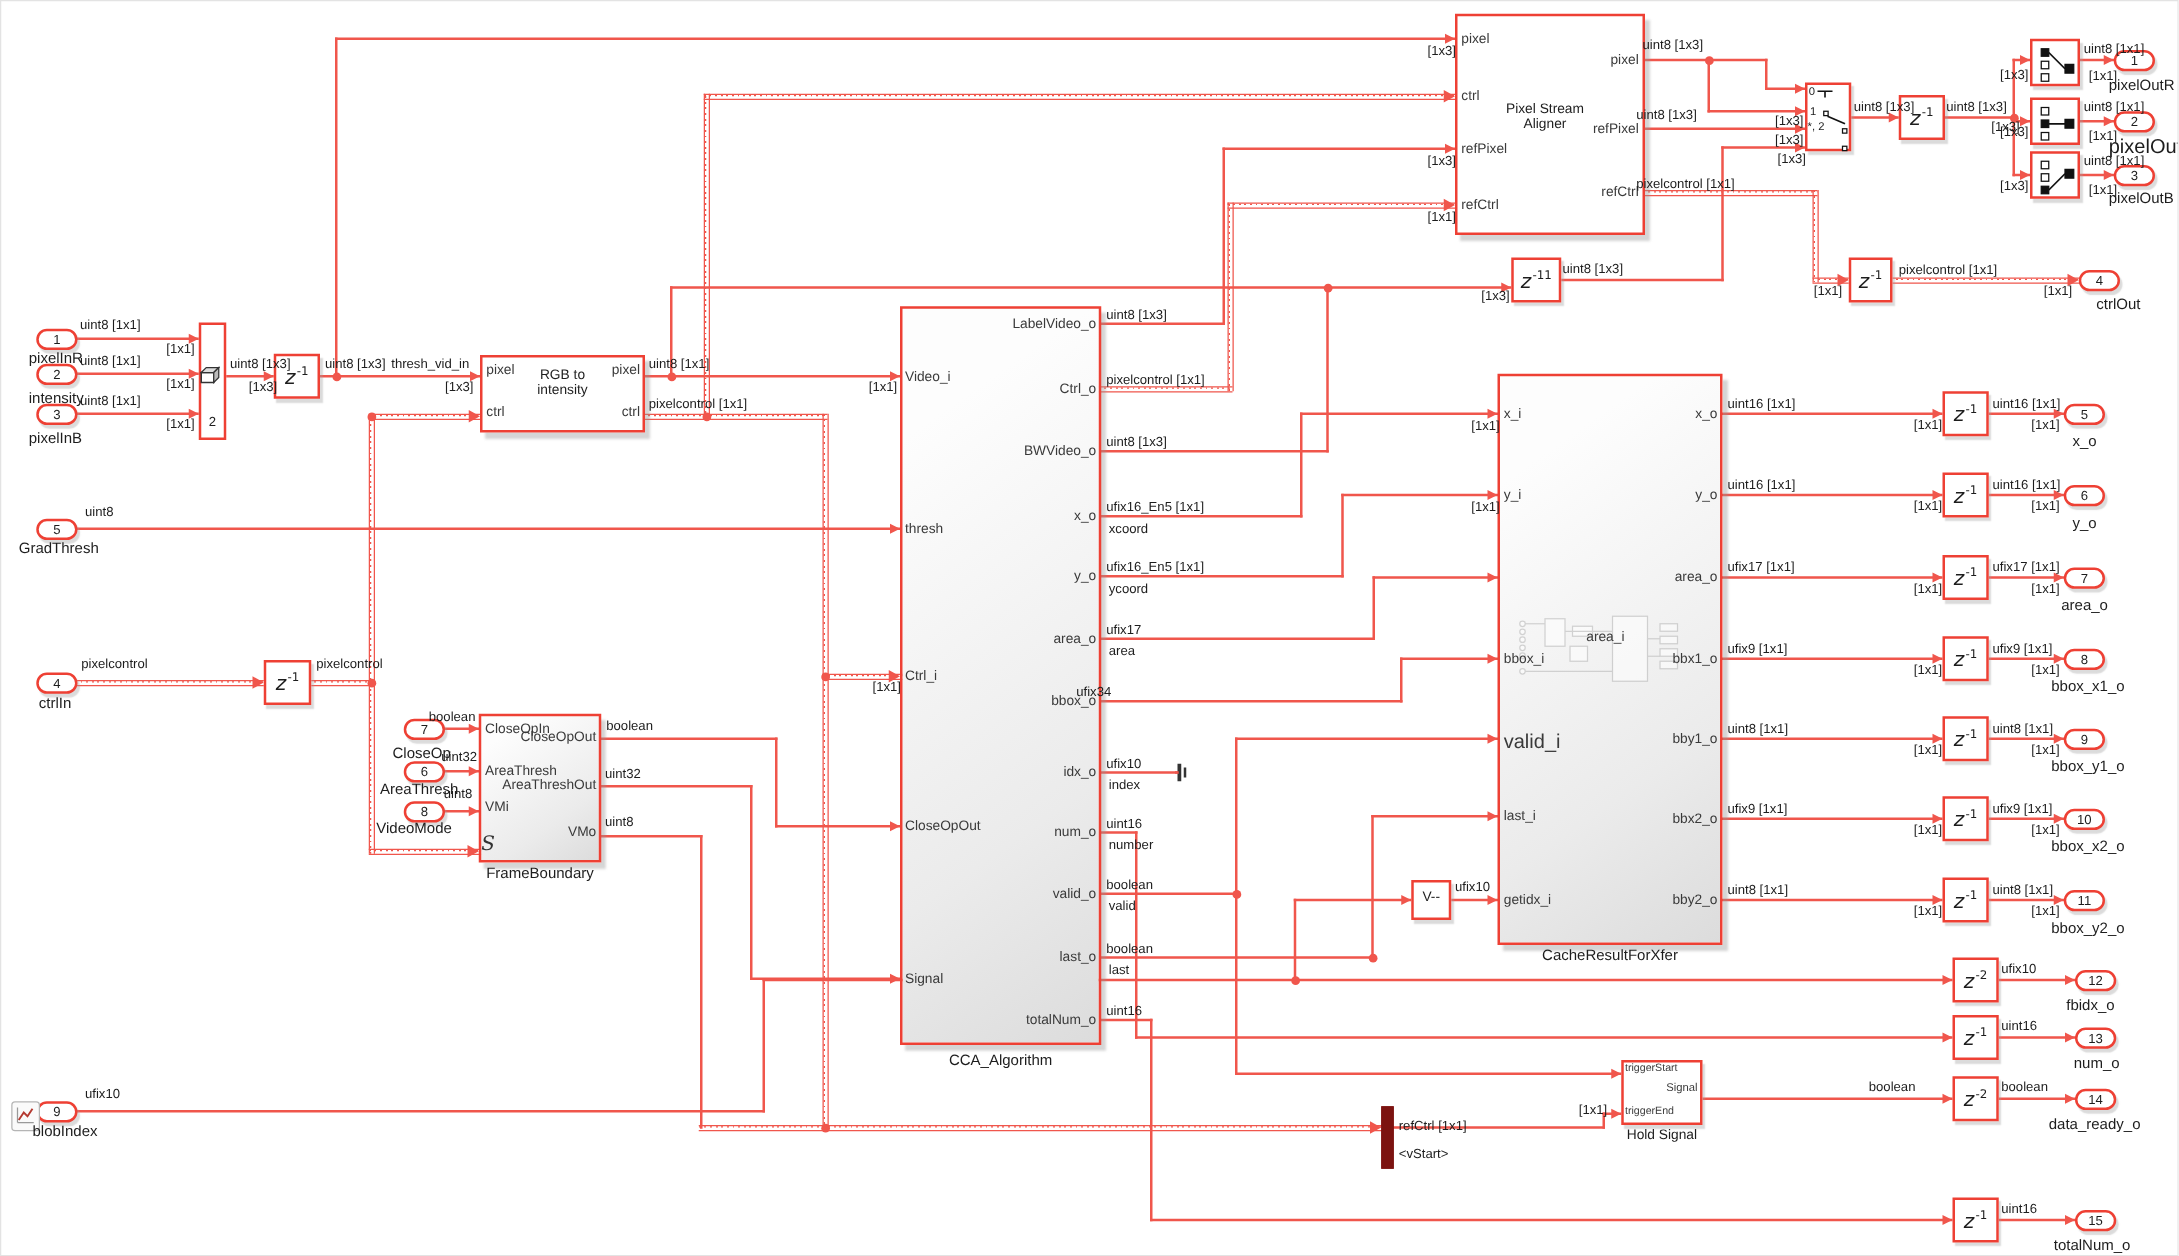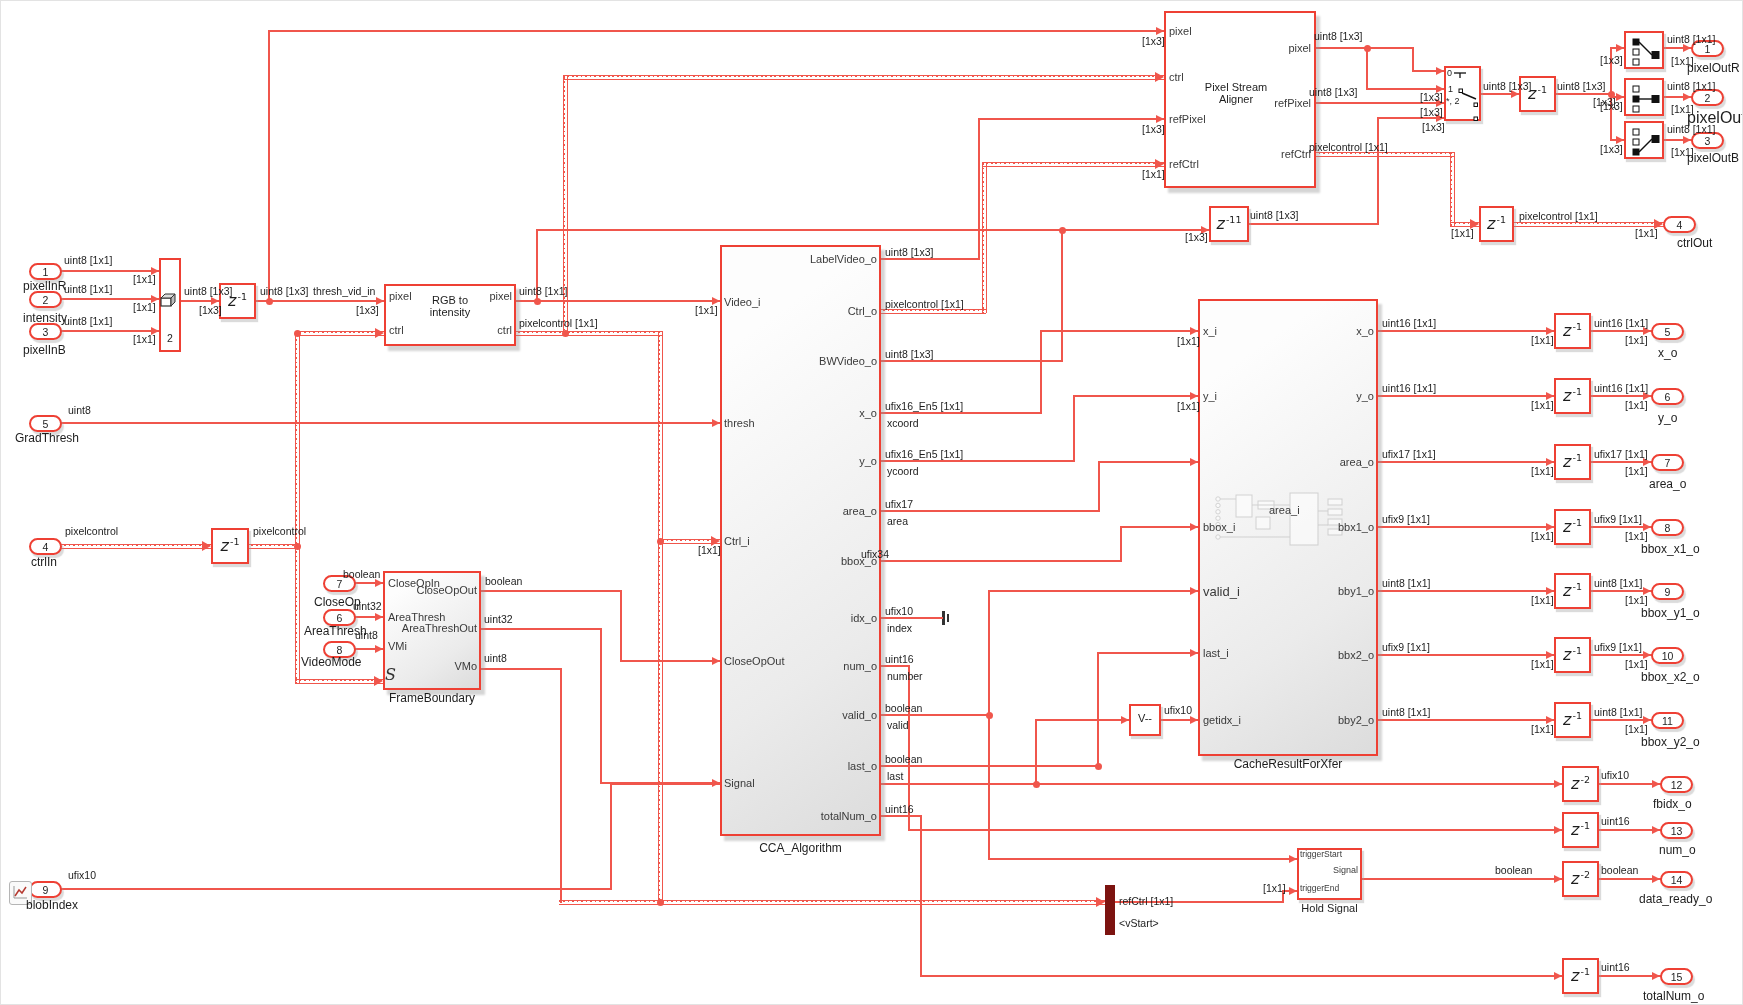--- a/index.html
+++ b/index.html
@@ -489,21 +489,21 @@
     <div class="lbl" style="left: 1670px; top: 146px; font-size: 10.5px;">[1x1]</div>
     <div class="lbl" style="left: 1686px; top: 151px; font-size: 12px;">pixelOutB</div>
     <div class="lbl" style="left: 1518px; top: 210px; font-size: 10.5px;">pixelcontrol [1x1]</div>
     <div class="lbl" style="left: 1450px; top: 227px; font-size: 10.5px;">[1x1]</div>
     <div class="lbl" style="left: 1634px; top: 227px; font-size: 10.5px;">[1x1]</div>
     <div class="lbl" style="left: 1676px; top: 236px; font-size: 12px;">ctrlOut</div>
     <div class="lbl" style="left: 1202px; top: 324px; font-size: 11px; color: rgb(58, 58, 58);">x_i</div>
     <div class="lbl" style="left: 1202px; top: 389px; font-size: 11px; color: rgb(58, 58, 58);">y_i</div>
     <div class="lbl" style="left: 1268px; top: 455px; font-size: 11px; color: rgb(58, 58, 58); margin-top: 48px;">area_i</div>
     <div class="lbl" style="left: 1202px; top: 520px; font-size: 11px; color: rgb(58, 58, 58);">bbox_i</div>
-    <div class="lbl" style="left: 1202px; top: 584px; font-size: 13px; color: rgb(58, 58, 58);">valid_i</div>
+    <div class="lbl" style="left: 1202px; top: 584px; font-size: 16px; color: rgb(58, 58, 58);">valid_i</div>
     <div class="lbl" style="left: 1202px; top: 646px; font-size: 11px; color: rgb(58, 58, 58);">last_i</div>
     <div class="lbl" style="left: 1202px; top: 713px; font-size: 11px; color: rgb(58, 58, 58);">getidx_i</div>
     <div class="lbl" style="left: 1373px; top: 324px; font-size: 11px; color: rgb(58, 58, 58); transform: translateX(-100%);">x_o</div>
     <div class="lbl" style="left: 1373px; top: 389px; font-size: 11px; color: rgb(58, 58, 58); transform: translateX(-100%);">y_o</div>
     <div class="lbl" style="left: 1373px; top: 455px; font-size: 11px; color: rgb(58, 58, 58); transform: translateX(-100%);">area_o</div>
     <div class="lbl" style="left: 1373px; top: 520px; font-size: 11px; color: rgb(58, 58, 58); transform: translateX(-100%);">bbx1_o</div>
     <div class="lbl" style="left: 1373px; top: 584px; font-size: 11px; color: rgb(58, 58, 58); transform: translateX(-100%);">bby1_o</div>
     <div class="lbl" style="left: 1373px; top: 648px; font-size: 11px; color: rgb(58, 58, 58); transform: translateX(-100%);">bbx2_o</div>
     <div class="lbl" style="left: 1373px; top: 713px; font-size: 11px; color: rgb(58, 58, 58); transform: translateX(-100%);">bby2_o</div>
     <div class="lbl c" style="left: 1197px; top: 757px; font-size: 12px; width: 180px;">CacheResultForXfer</div>

